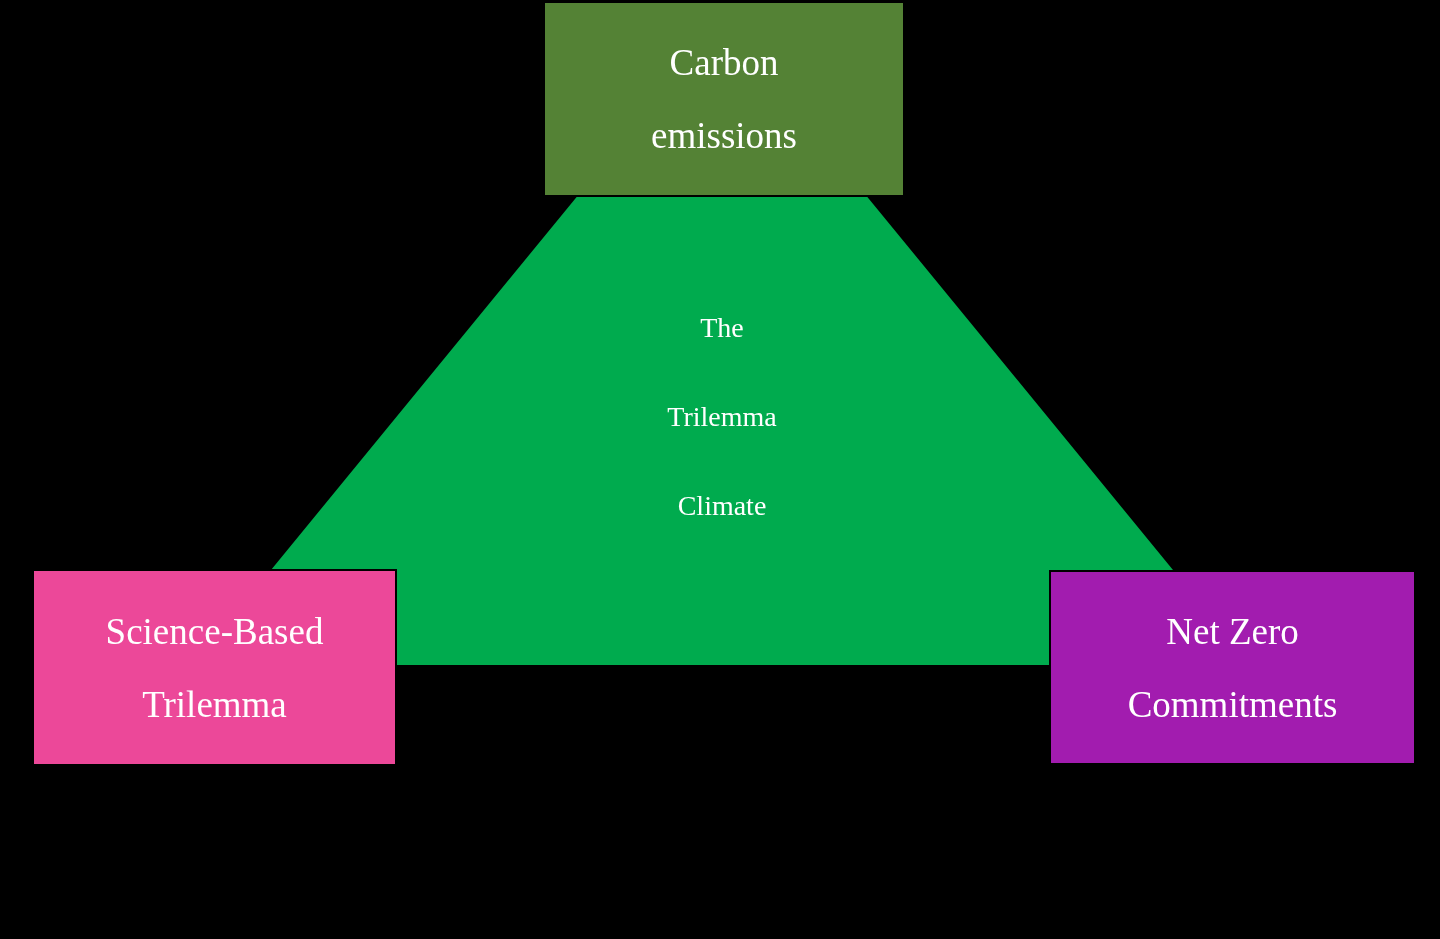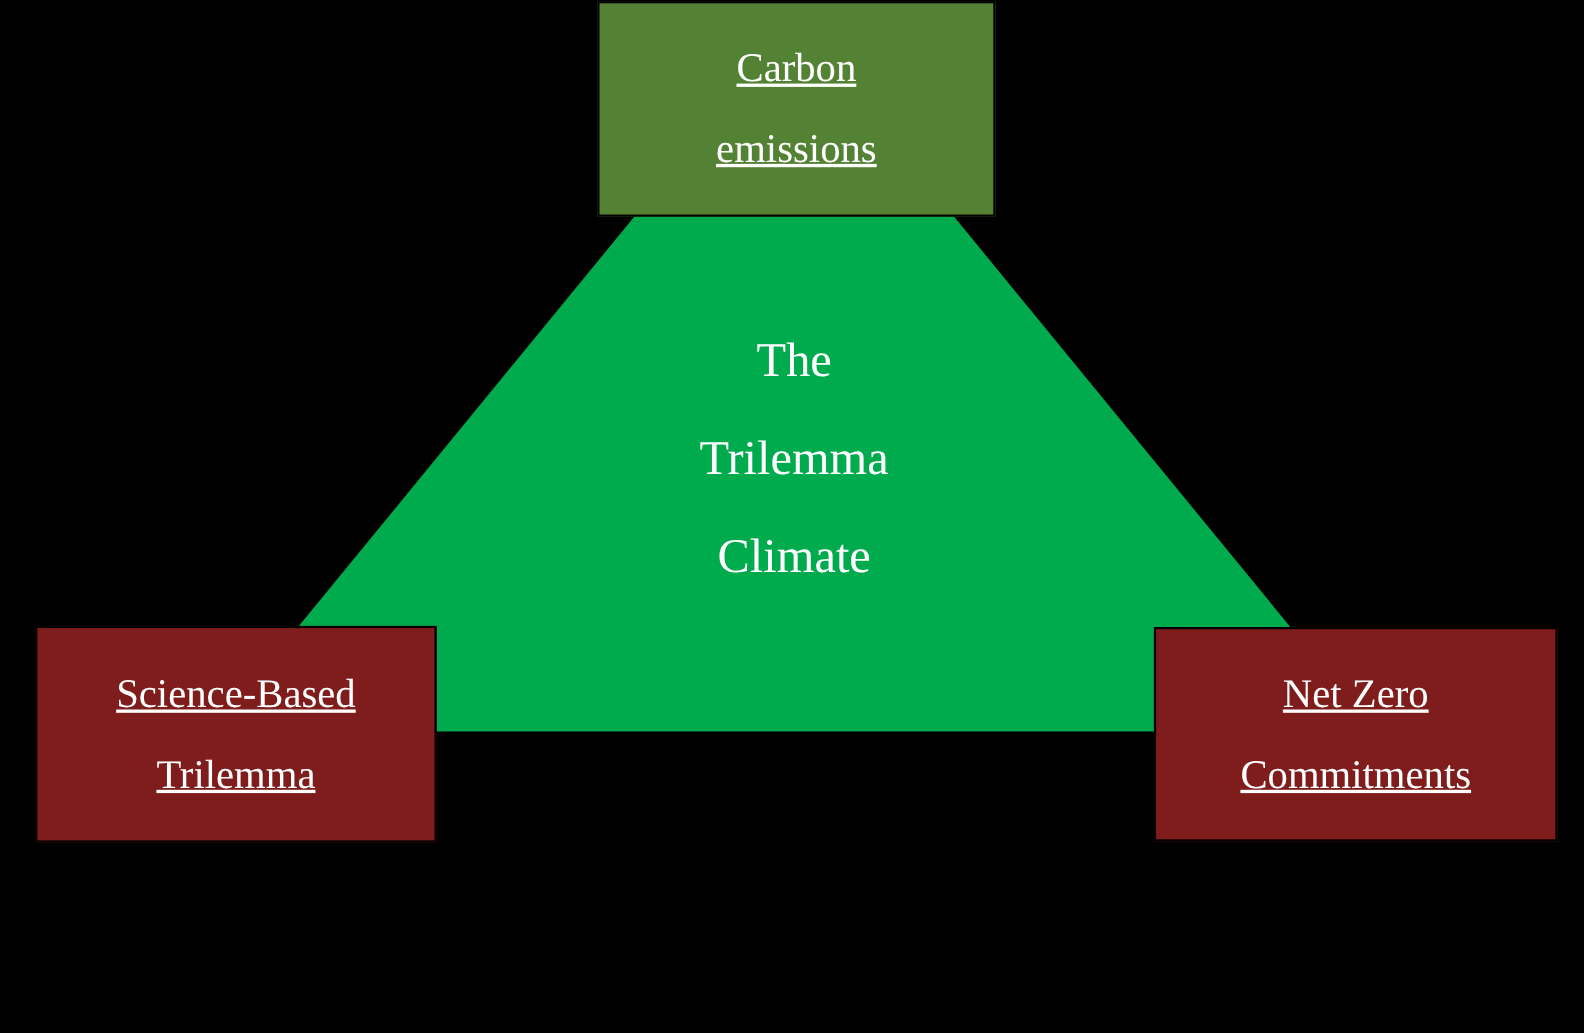--- a/index.html
+++ b/index.html
@@ -23,37 +23,36 @@
     height: 939px;
     display: block;
   }
   .center-title {
     position: absolute;
     left: 472px;
     top: 283px;
     width: 500px;
     text-align: center;
     color: #ffffff;
-    font-size: 44px;
+    font-size: 28px;
     line-height: 89px;
     white-space: nowrap;
   }
   .node-box {
     position: absolute;
     box-sizing: border-box;
     background: #548235;
     border: 2px solid #000000;
     color: #ffffff;
     font-size: 37px;
     display: flex;
     flex-direction: column;
     align-items: center;
     justify-content: center;
     text-align: center;
-    text-decoration: underline;
   }
   .node-box .box-line {
     line-height: 73px;
     white-space: nowrap;
   }
   .node-box.top {
     left: 543px;
     top: 1px;
     width: 362px;
     height: 196px;
@@ -84,23 +83,23 @@
     <div class="title-line">The</div>
     <div class="title-line">Trilemma</div>
     <div class="title-line">Climate</div>
   </div>
 
   <div class="node-box top" style="background: rgb(84, 130, 53); border-color: rgb(0, 0, 0); color: rgb(255, 255, 255);">
     <div class="box-line">Carbon</div>
     <div class="box-line">emissions</div>
   </div>
 
-  <div class="node-box bottom-left" style="background: #7f1d1d; border-color: rgb(0, 0, 0); color: rgb(255, 255, 255);">
+  <div class="node-box bottom-left" style="background: #ec4899; border-color: rgb(0, 0, 0); color: rgb(255, 255, 255);">
     <div class="box-line">Science-Based</div>
     <div class="box-line">Trilemma</div>
   </div>
 
-  <div class="node-box bottom-right" style="background: #7f1d1d; border-color: rgb(0, 0, 0); color: rgb(255, 255, 255);">
+  <div class="node-box bottom-right" style="background: #a21caf; border-color: rgb(0, 0, 0); color: rgb(255, 255, 255);">
     <div class="box-line">Net Zero</div>
     <div class="box-line">Commitments</div>
   </div>
 
 </div>
 
 </body></html>

